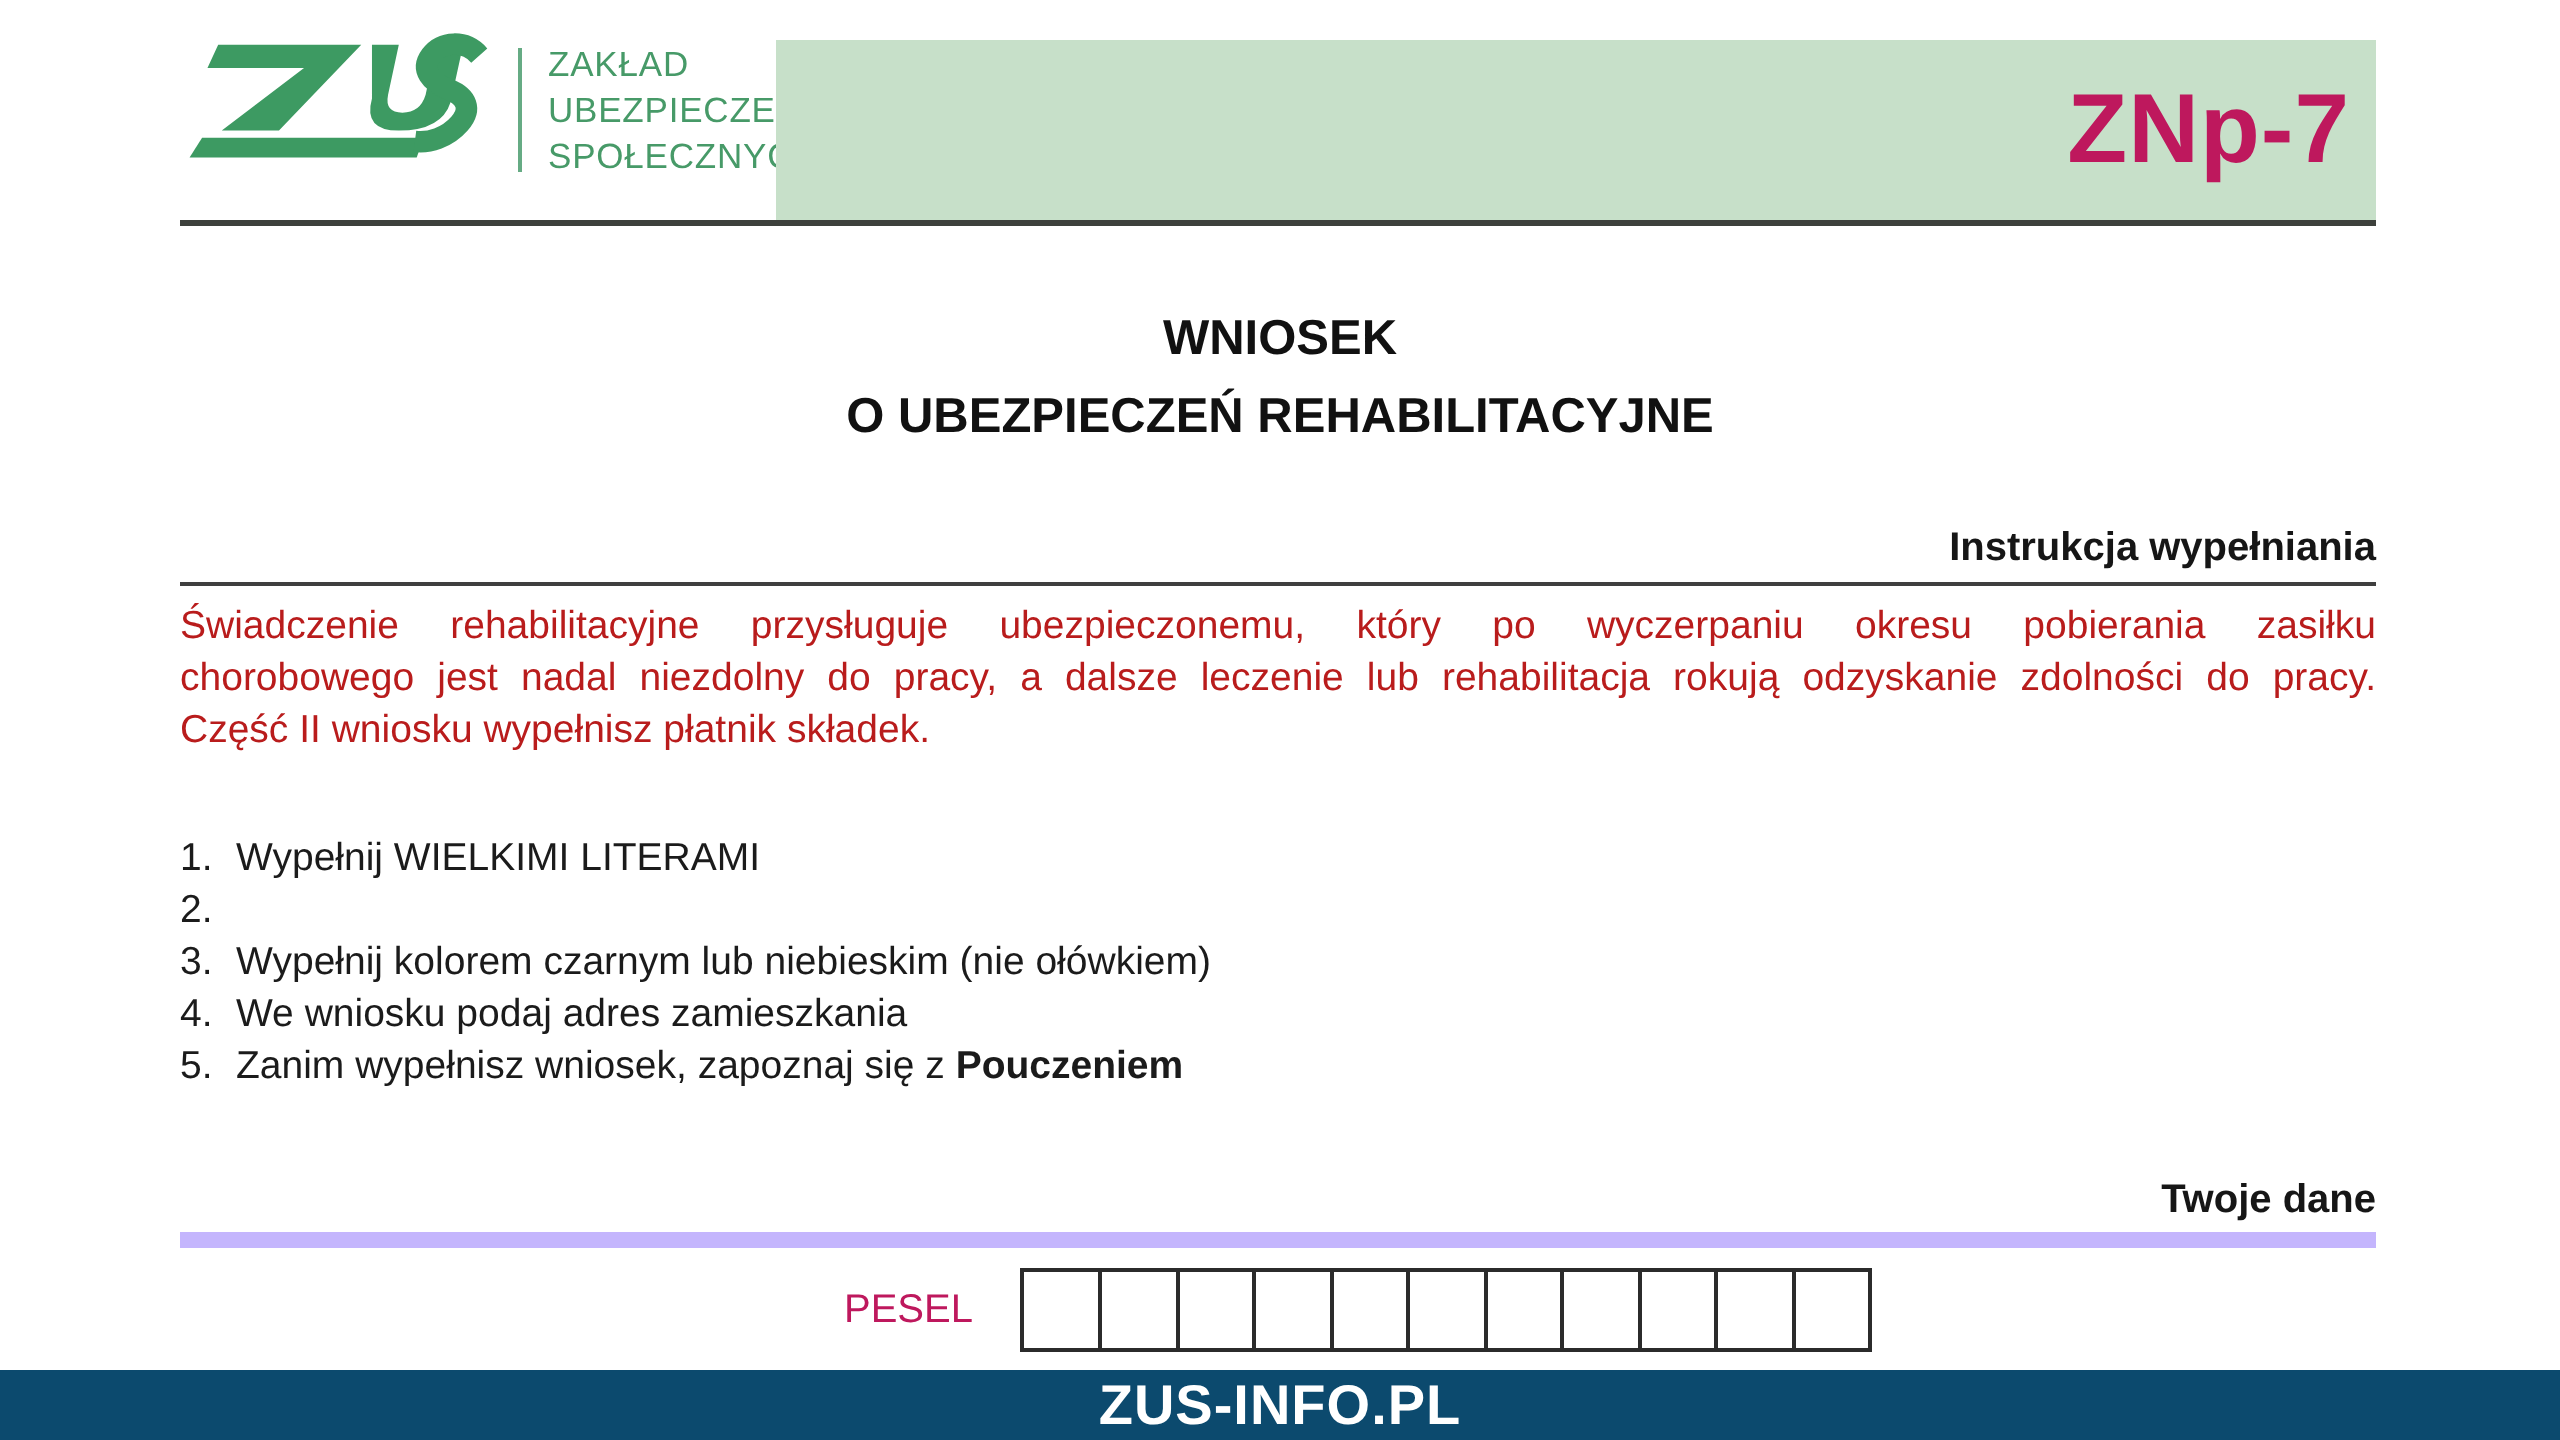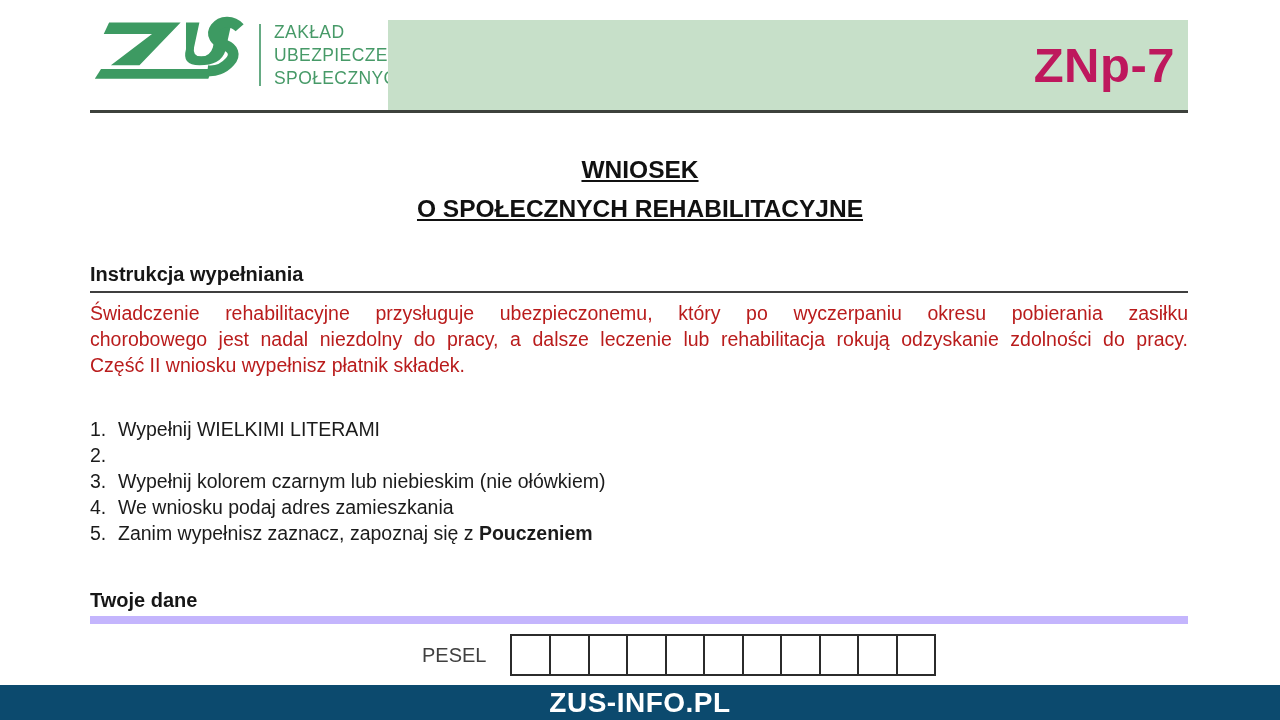--- a/index.html
+++ b/index.html
@@ -68,32 +68,32 @@
   .doc-title {
     position: absolute;
     left: 0;
     right: 0;
     top: 150px;
     text-align: center;
     font-size: 24.5px;
     font-weight: bold;
     line-height: 39px;
     color: #111111;
-    text-decoration: underline;
   }
 
   
   .section-heading {
     position: absolute;
     left: 90px;
     right: 92px;
     font-size: 20px;
     font-weight: bold;
     color: #161616;
     line-height: 24px;
+    text-align: right;
   }
   .heading-instructions {
     top: 262px;
     padding-bottom: 5px;
     border-bottom: 2px solid #3f3f3f;
   }
   .heading-your-data {
     top: 588px;
     padding-bottom: 4px;
     border-bottom: 8px solid #c4b5fd;
@@ -131,21 +131,21 @@
     position: absolute;
     left: 90px;
     top: 634px;
     display: flex;
     align-items: center;
   }
   .pesel-label {
     margin-left: 332px;
     margin-right: 24px;
     font-size: 20px;
-    color: #404040;
+    color: #be185d;
   }
   .pesel-boxes {
     display: flex;
     width: 426px;
     height: 42px;
     border: 2px solid #2b2b2b;
     background: #ffffff;
   }
   .pesel-cell { flex: 1 1 auto; border-left: 2px solid #2b2b2b; }
   .pesel-cell:first-child { border-left: none; }
@@ -191,21 +191,21 @@
     </div>
   </div>
 
   <div class="green-panel">
     <div class="form-code">ZNp-7</div>
   </div>
   <div class="header-rule"></div>
 
   <div class="doc-title">
     <div>WNIOSEK</div>
-    <div>O SPOŁECZNYCH REHABILITACYJNE</div>
+    <div>O UBEZPIECZEŃ REHABILITACYJNE</div>
   </div>
 
   <div class="section-heading heading-instructions">Instrukcja wypełniania</div>
 
   <div class="intro-paragraph">
     <div class="jline">Świadczenie rehabilitacyjne przysługuje ubezpieczonemu, który po wyczerpaniu okresu pobierania zasiłku</div>
     <div class="jline">chorobowego jest nadal niezdolny do pracy, a dalsze leczenie lub rehabilitacja rokują odzyskanie zdolności do pracy.</div>
     <div>Część II wniosku wypełnisz płatnik składek.</div>
   </div>
 
@@ -220,21 +220,21 @@
     <div class="list-item">
       <span class="list-num">3.</span>
       <span><span>Wypełnij kolorem czarnym lub niebieskim (nie ołówkiem)</span><span class="bold-part"></span></span>
     </div>
     <div class="list-item">
       <span class="list-num">4.</span>
       <span><span>We wniosku podaj adres zamieszkania</span><span class="bold-part"></span></span>
     </div>
     <div class="list-item">
       <span class="list-num">5.</span>
-      <span><span>Zanim wypełnisz zaznacz, zapoznaj się z </span><span class="bold-part">Pouczeniem</span></span>
+      <span><span>Zanim wypełnisz wniosek, zapoznaj się z </span><span class="bold-part">Pouczeniem</span></span>
     </div>
   </div>
 
   <div class="section-heading heading-your-data">Twoje dane</div>
 
   <div class="pesel-row">
     <span class="pesel-label">PESEL</span>
     <div class="pesel-boxes">
       <div class="pesel-cell"></div>
       <div class="pesel-cell"></div>

